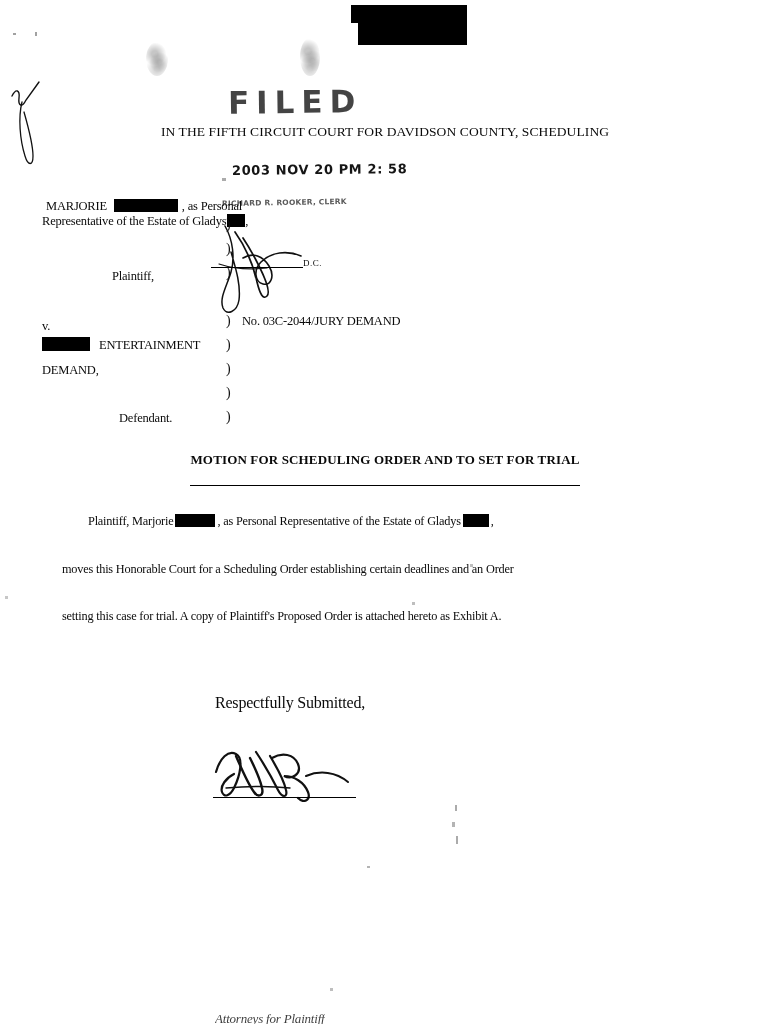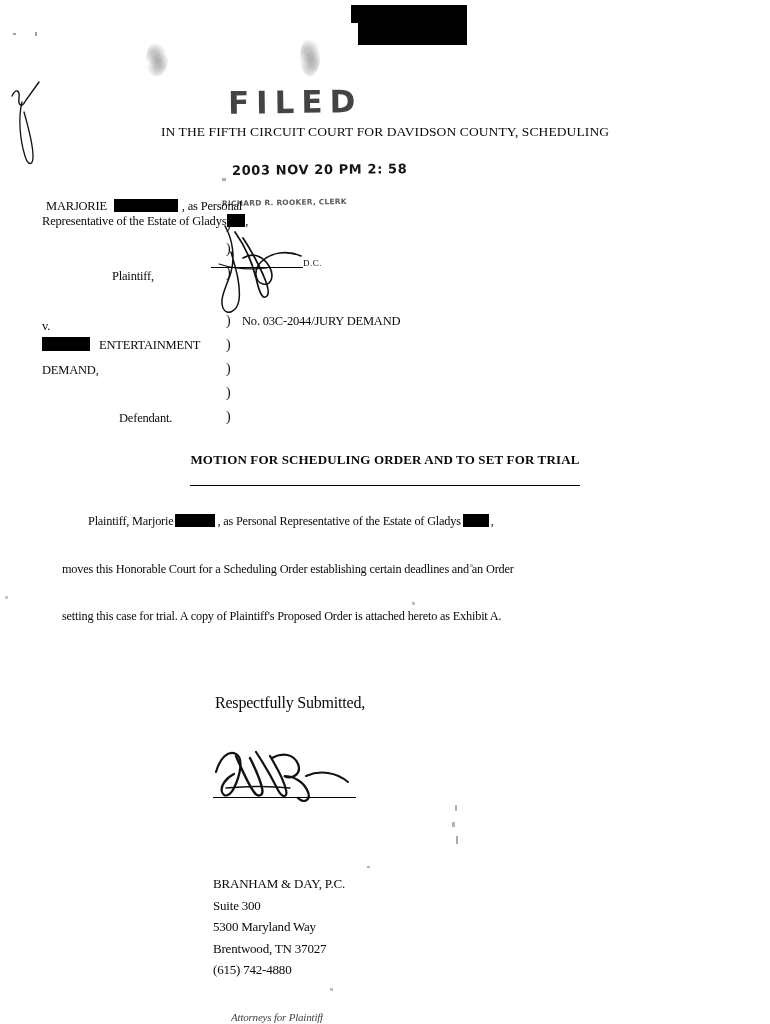--- a/index.html
+++ b/index.html
@@ -184,28 +184,27 @@
     left: 213px;
     top: 873px;
     font-size: 13px;
     line-height: 21.5px;
   }
   #firm div { white-space: nowrap; }
   #attorneys-for {
     position: absolute;
     left: 215px;
     top: 1011px;
-    font-size: 11px;
+    font-size: 13px;
     font-style: italic;
     color: #1a1a1a;
     opacity: 0.85;
     white-space: nowrap;
     overflow: hidden;
     height: 13px;
-    margin-left: 16px;
   }
   
   .blob {
     position: absolute;
     border-radius: 50%;
     background:
       radial-gradient(circle at 40% 35%, rgba(0,0,0,0.30) 0 12%, rgba(0,0,0,0) 45%),
       radial-gradient(circle at 62% 60%, rgba(0,0,0,0.26) 0 10%, rgba(0,0,0,0) 42%),
       radial-gradient(circle at 50% 80%, rgba(0,0,0,0.22) 0 9%, rgba(0,0,0,0) 40%);
     opacity: 0.75;
@@ -326,23 +325,16 @@
     <path d="M10 30 C14 16 22 8 30 12 C38 16 34 34 28 46 C24 54 18 56 16 50 C14 44 20 36 28 32" stroke="#111" stroke-width="2.2" fill="none" stroke-linecap="round"></path>
     <path d="M30 14 C36 28 42 42 48 50 C52 56 58 54 56 46 C54 36 48 24 44 16" stroke="#111" stroke-width="2.4" fill="none" stroke-linecap="round"></path>
     <path d="M50 10 C58 22 66 36 72 48 C76 56 82 56 80 48 C78 38 70 24 64 14" stroke="#111" stroke-width="2.2" fill="none" stroke-linecap="round"></path>
     <path d="M66 16 C76 10 88 12 92 22 C96 32 86 38 78 34 C88 34 98 40 102 50 C105 58 98 62 92 56" stroke="#111" stroke-width="2.2" fill="none" stroke-linecap="round"></path>
     <path d="M100 34 C114 28 130 30 142 40" stroke="#111" stroke-width="2" fill="none" stroke-linecap="round"></path>
     <path d="M20 46 C44 44 66 44 84 46" stroke="#111" stroke-width="1.4" fill="none" stroke-linecap="round"></path>
   </svg>
   <div id="sig-line"></div>
 
 
-  <div id="firm" class="scan-text">
-    <div>BRANHAM &amp; DAY, P.C.</div>
-    <div>Suite 300</div>
-    <div>5300 Maryland Way</div>
-    <div>Brentwood, TN  37027</div>
-    <div>(615) 742-4880</div>
-  </div>
 
   <div id="attorneys-for" class="scan-text">Attorneys for Plaintiff</div>
 
 </div>
 
 </body></html>

